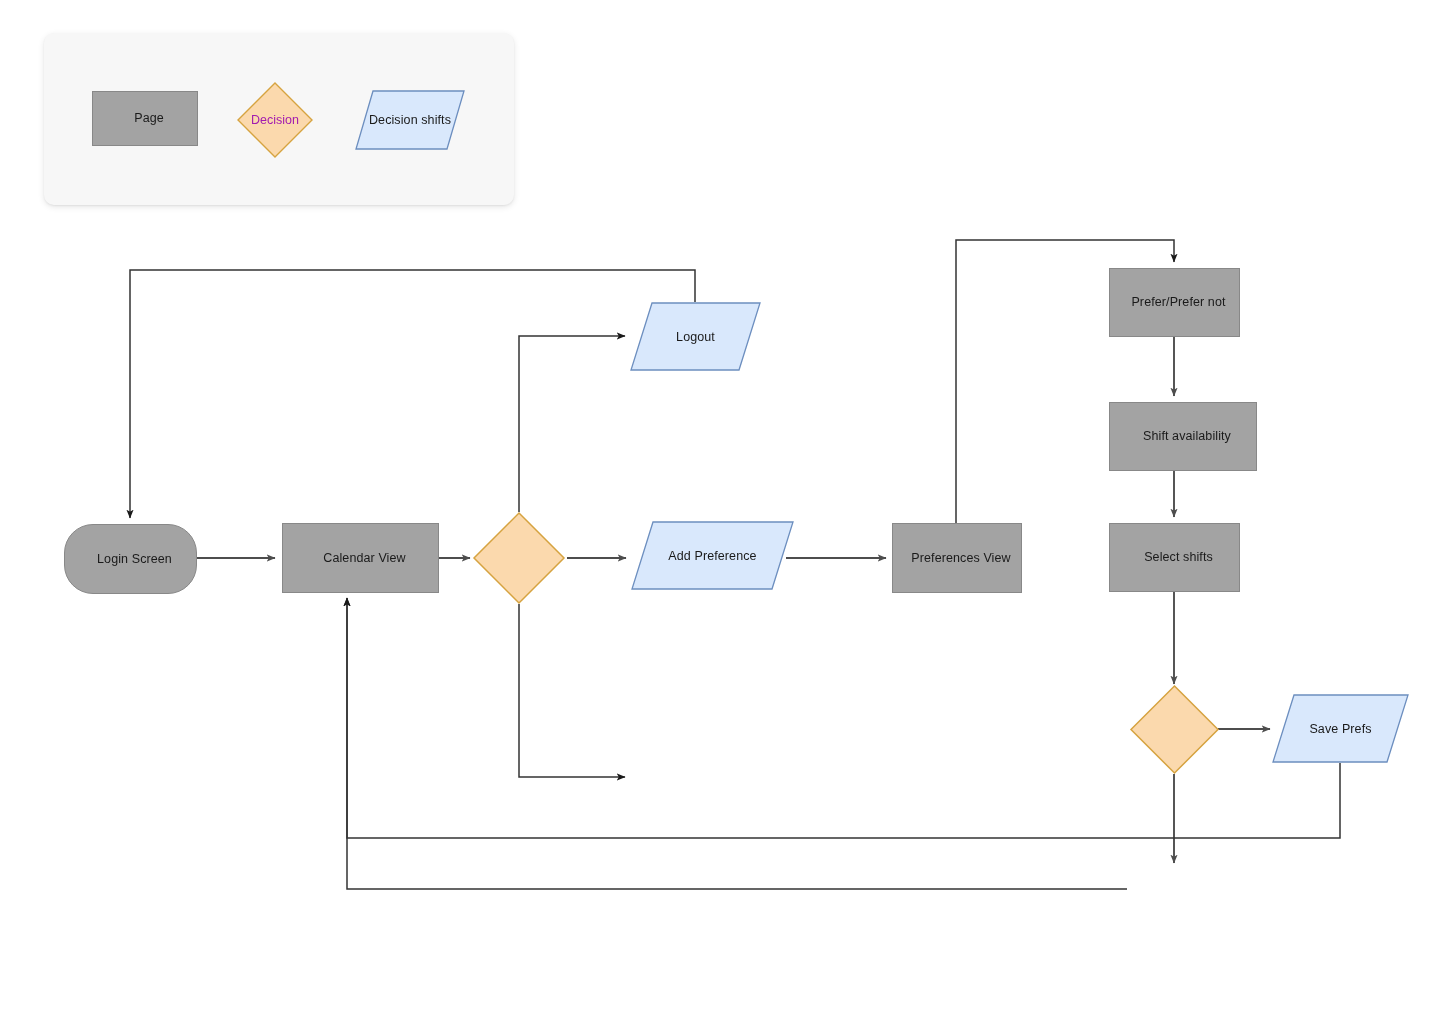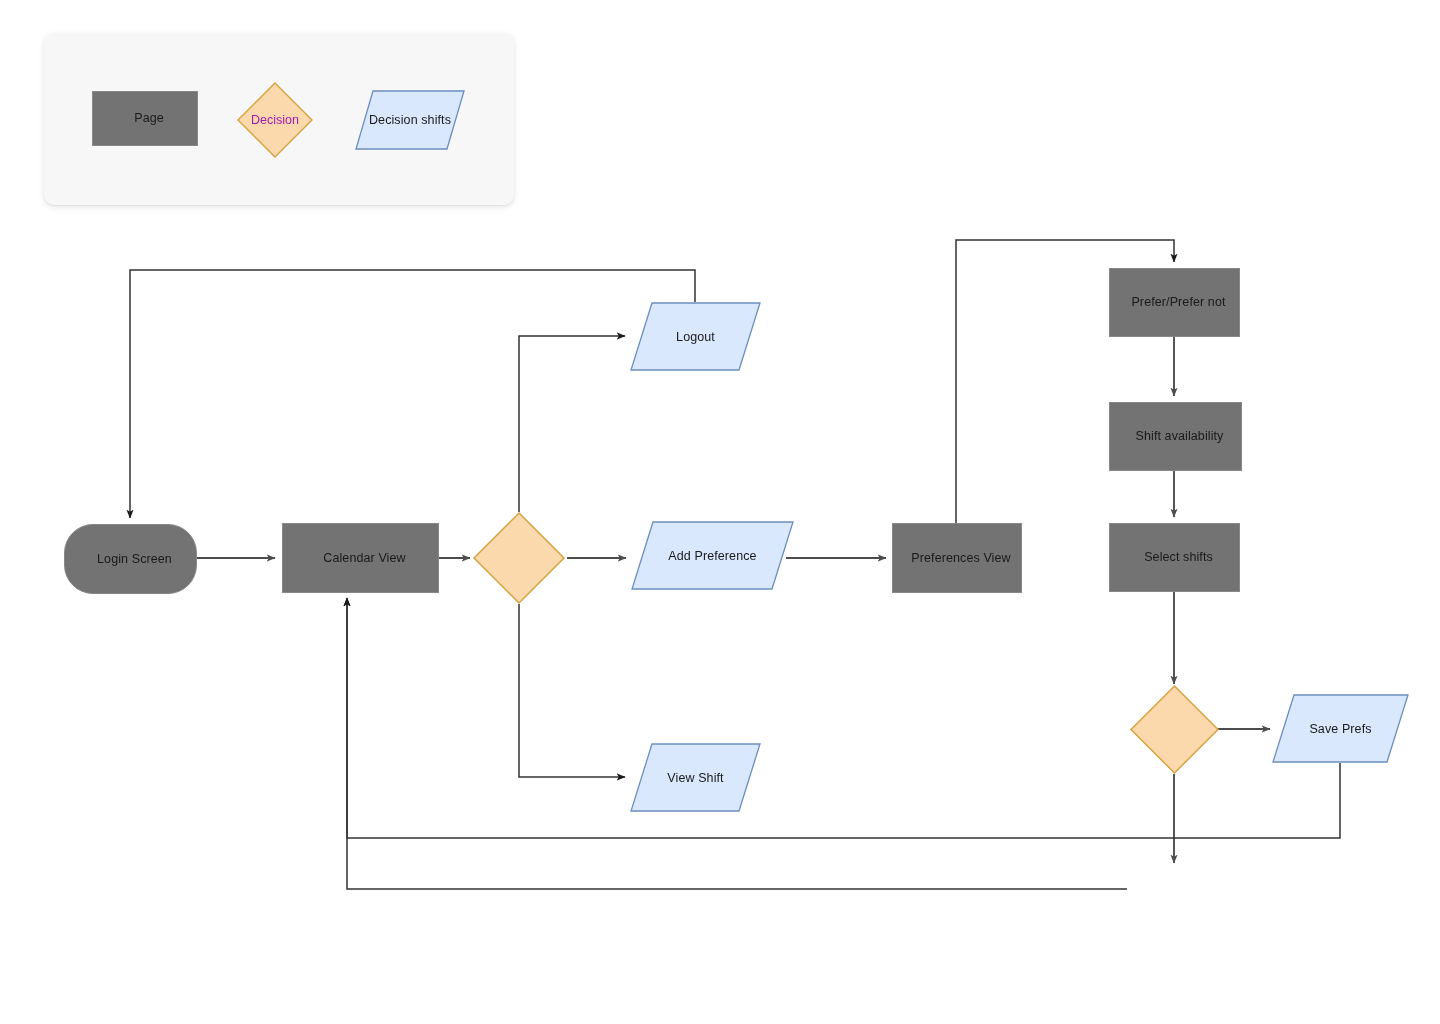--- a/index.html
+++ b/index.html
@@ -37,21 +37,21 @@
     display: flex;
     align-items: center;
     justify-content: center;
     text-align: center;
     font-size: 12.5px;
     color: #1a1a1a;
     line-height: 1.2;
     letter-spacing: 0.1px;
   }
   .node-page {
-    background: #737373;
+    background: #a3a3a3;
     border: 1.3px solid #888888;
     padding-left: 8px;
   }
   .shape-wrap {
     position: absolute;
   }
   .shape-wrap svg {
     position: absolute;
     left: 0;
     top: 0;
@@ -176,36 +176,30 @@
     <div class="shape-label">Logout</div>
   </div>
 
   <div class="shape-wrap" style="left:631px;top:521px;width:163px;height:69px;">
     <svg width="163" height="69" viewBox="0 0 163 69">
       <polygon points="22,1 162,1 141,68 1,68" fill="#d9e8fc" stroke="#6c8ebf" stroke-width="1.3"></polygon>
     </svg>
     <div class="shape-label">Add Preference</div>
   </div>
 
-  <div class="shape-wrap" style="left:630px;top:743px;width:131px;height:69px;">
-    <svg width="131" height="69" viewBox="0 0 131 69">
-      <polygon points="22,1 130,1 109,68 1,68" fill="#d9e8fc" stroke="#6c8ebf" stroke-width="1.3"></polygon>
-    </svg>
-    <div class="shape-label">View Shift</div>
-  </div>
 
   <div class="node node-page" style="left:892px;top:523px;width:130px;height:70px;">
     <span>Preferences View</span>
   </div>
 
   <div class="node node-page" style="left:1109px;top:268px;width:131px;height:69px;">
     <span>Prefer/Prefer not</span>
   </div>
 
-  <div class="node node-page" style="left:1109px;top:402px;width:133px;height:69px;">
+  <div class="node node-page" style="left:1109px;top:402px;width:148px;height:69px;">
     <span>Shift availability</span>
   </div>
 
   <div class="node node-page" style="left:1109px;top:523px;width:131px;height:69px;">
     <span>Select shifts</span>
   </div>
 
   <div class="shape-wrap" style="left:1130px;top:685px;width:89px;height:89px;">
     <svg width="89" height="89" viewBox="0 0 89 89">
       <polygon points="44.5,1 88,44.5 44.5,88 1,44.5" fill="#fbd9ad" stroke="#d6a340" stroke-width="1.5"></polygon>

